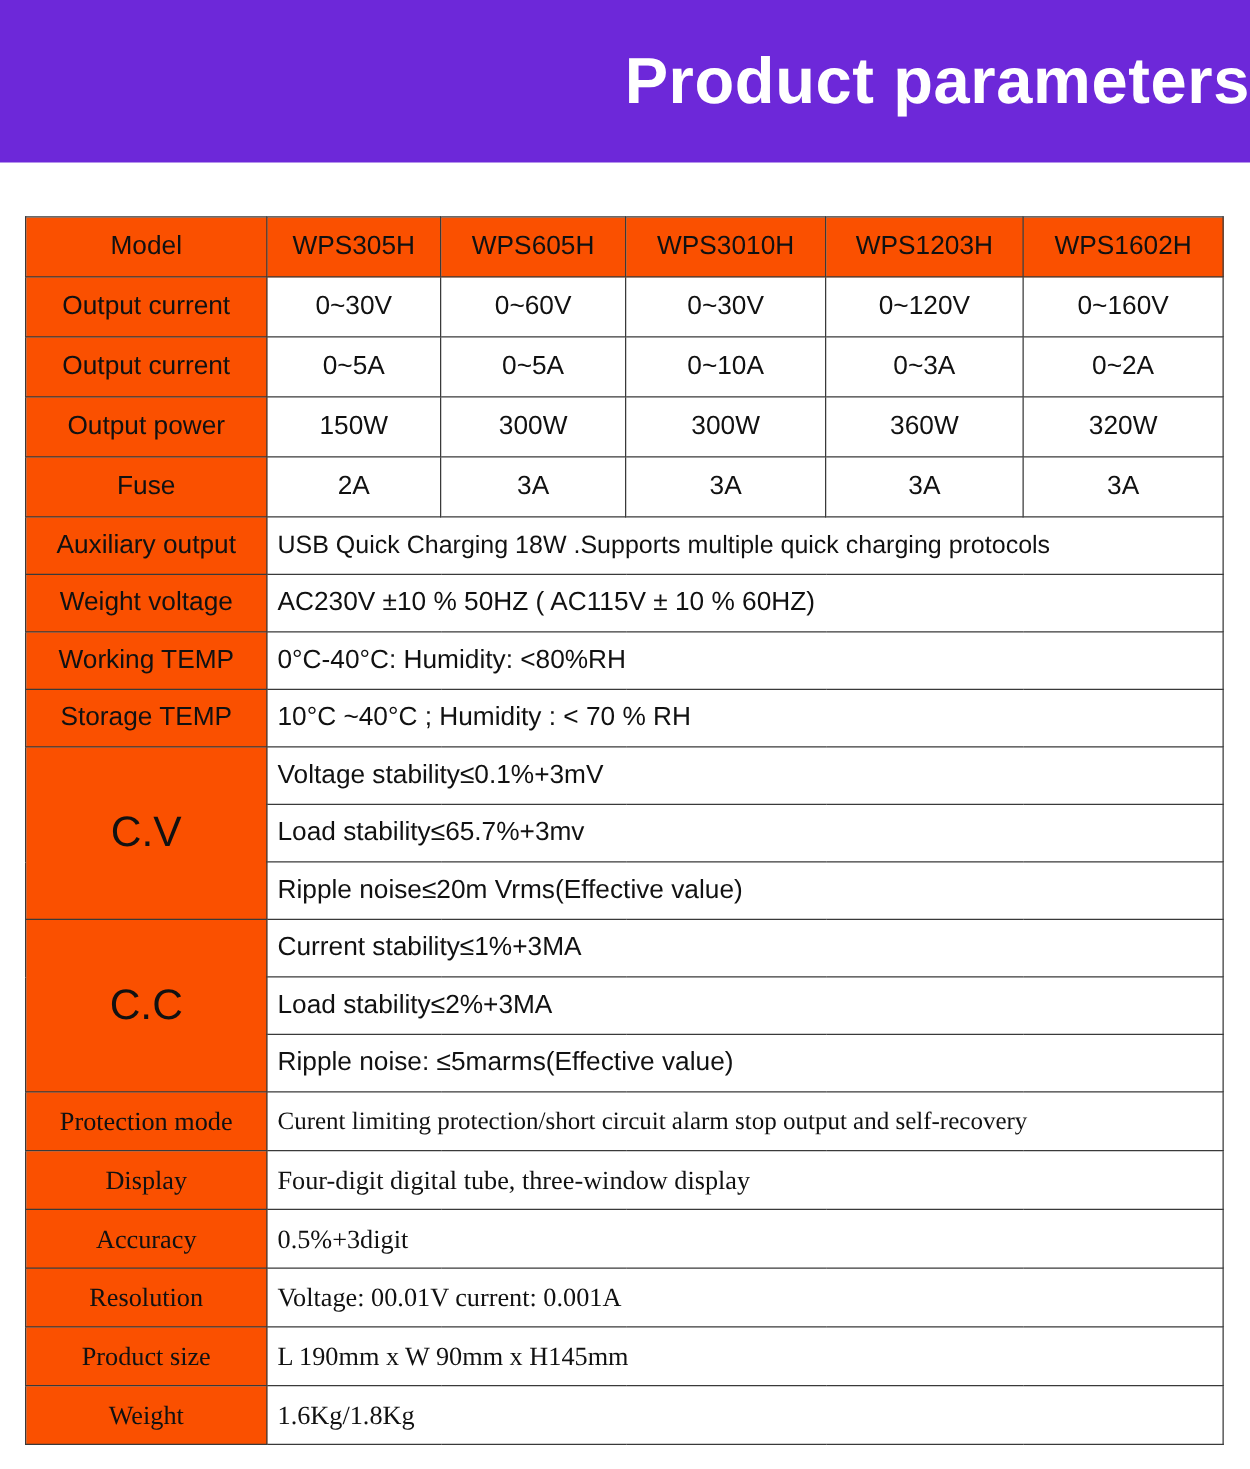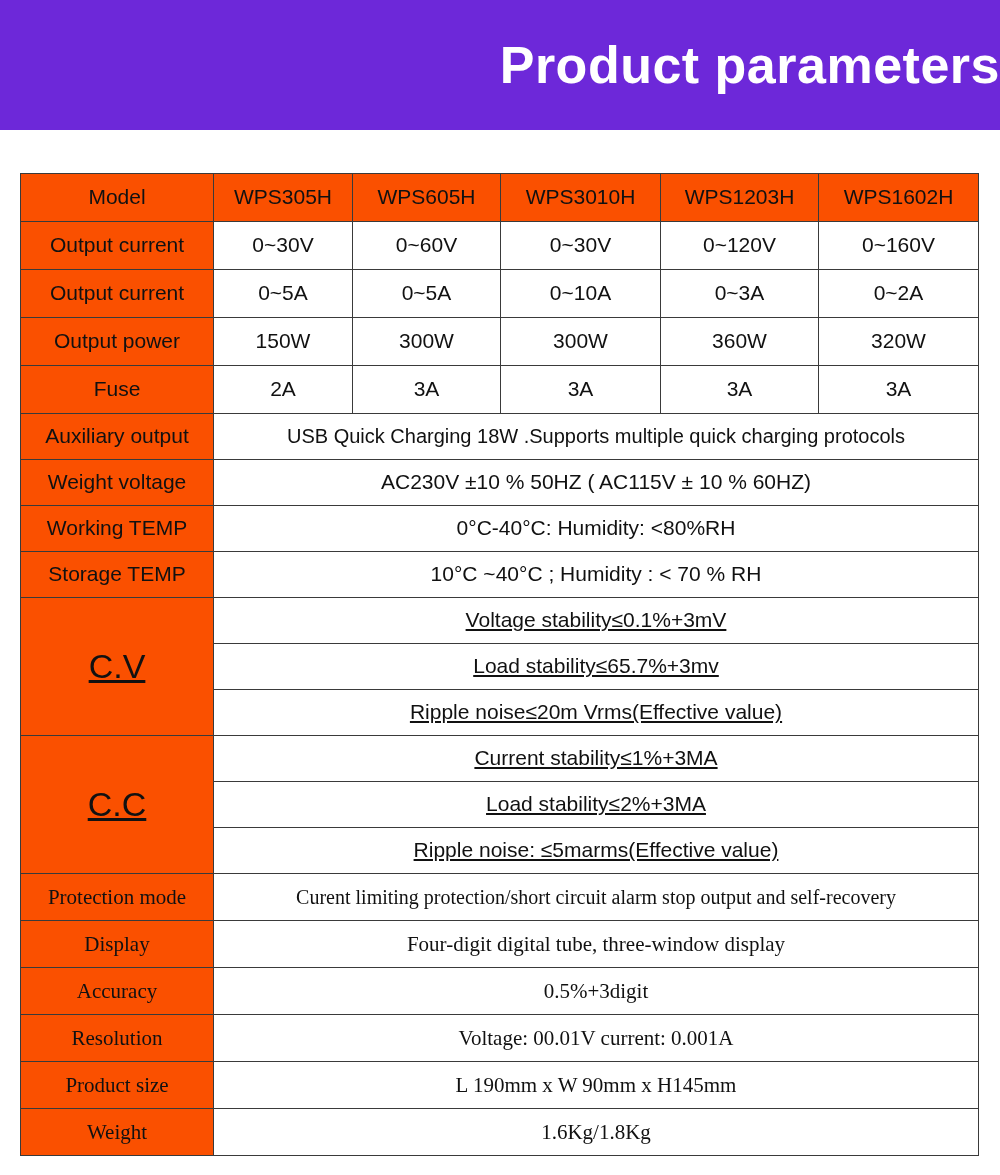--- a/index.html
+++ b/index.html
@@ -68,41 +68,41 @@
     font-size: 34px;
   }
 
   
   td.val-c {
     text-align: center;
     background: #ffffff;
     font-size: 21px;
   }
   td.val-l {
-    text-align: center;
+    text-align: left;
     background: #ffffff;
     font-size: 21px;
     padding-left: 10px;
   }
   td.val-l.wide {
     font-size: 20px;
   }
 
   
   col.c-label { width: 193px; }
   col.c-m1    { width: 139px; }
   col.c-m2    { width: 148px; }
   col.c-m3    { width: 160px; }
   col.c-m4    { width: 158px; }
   col.c-m5    { width: 160px; }
 
   tr.r-head td { height: 48px; }
   tr.r-std  td { height: 48px; }
   tr.r-merge td { height: 46px; }
-  tr.r-sub td { height: 46px; text-decoration: underline; }
+  tr.r-sub td { height: 46px; }
   tr.r-tail td { height: 47px; font-family: Liberation Serif, serif; }
 </style>
 </head>
 <body>
 
 <div class="banner">
   <div class="banner-title">Product parameters</div>
 </div>
 
 <div class="table-area">

